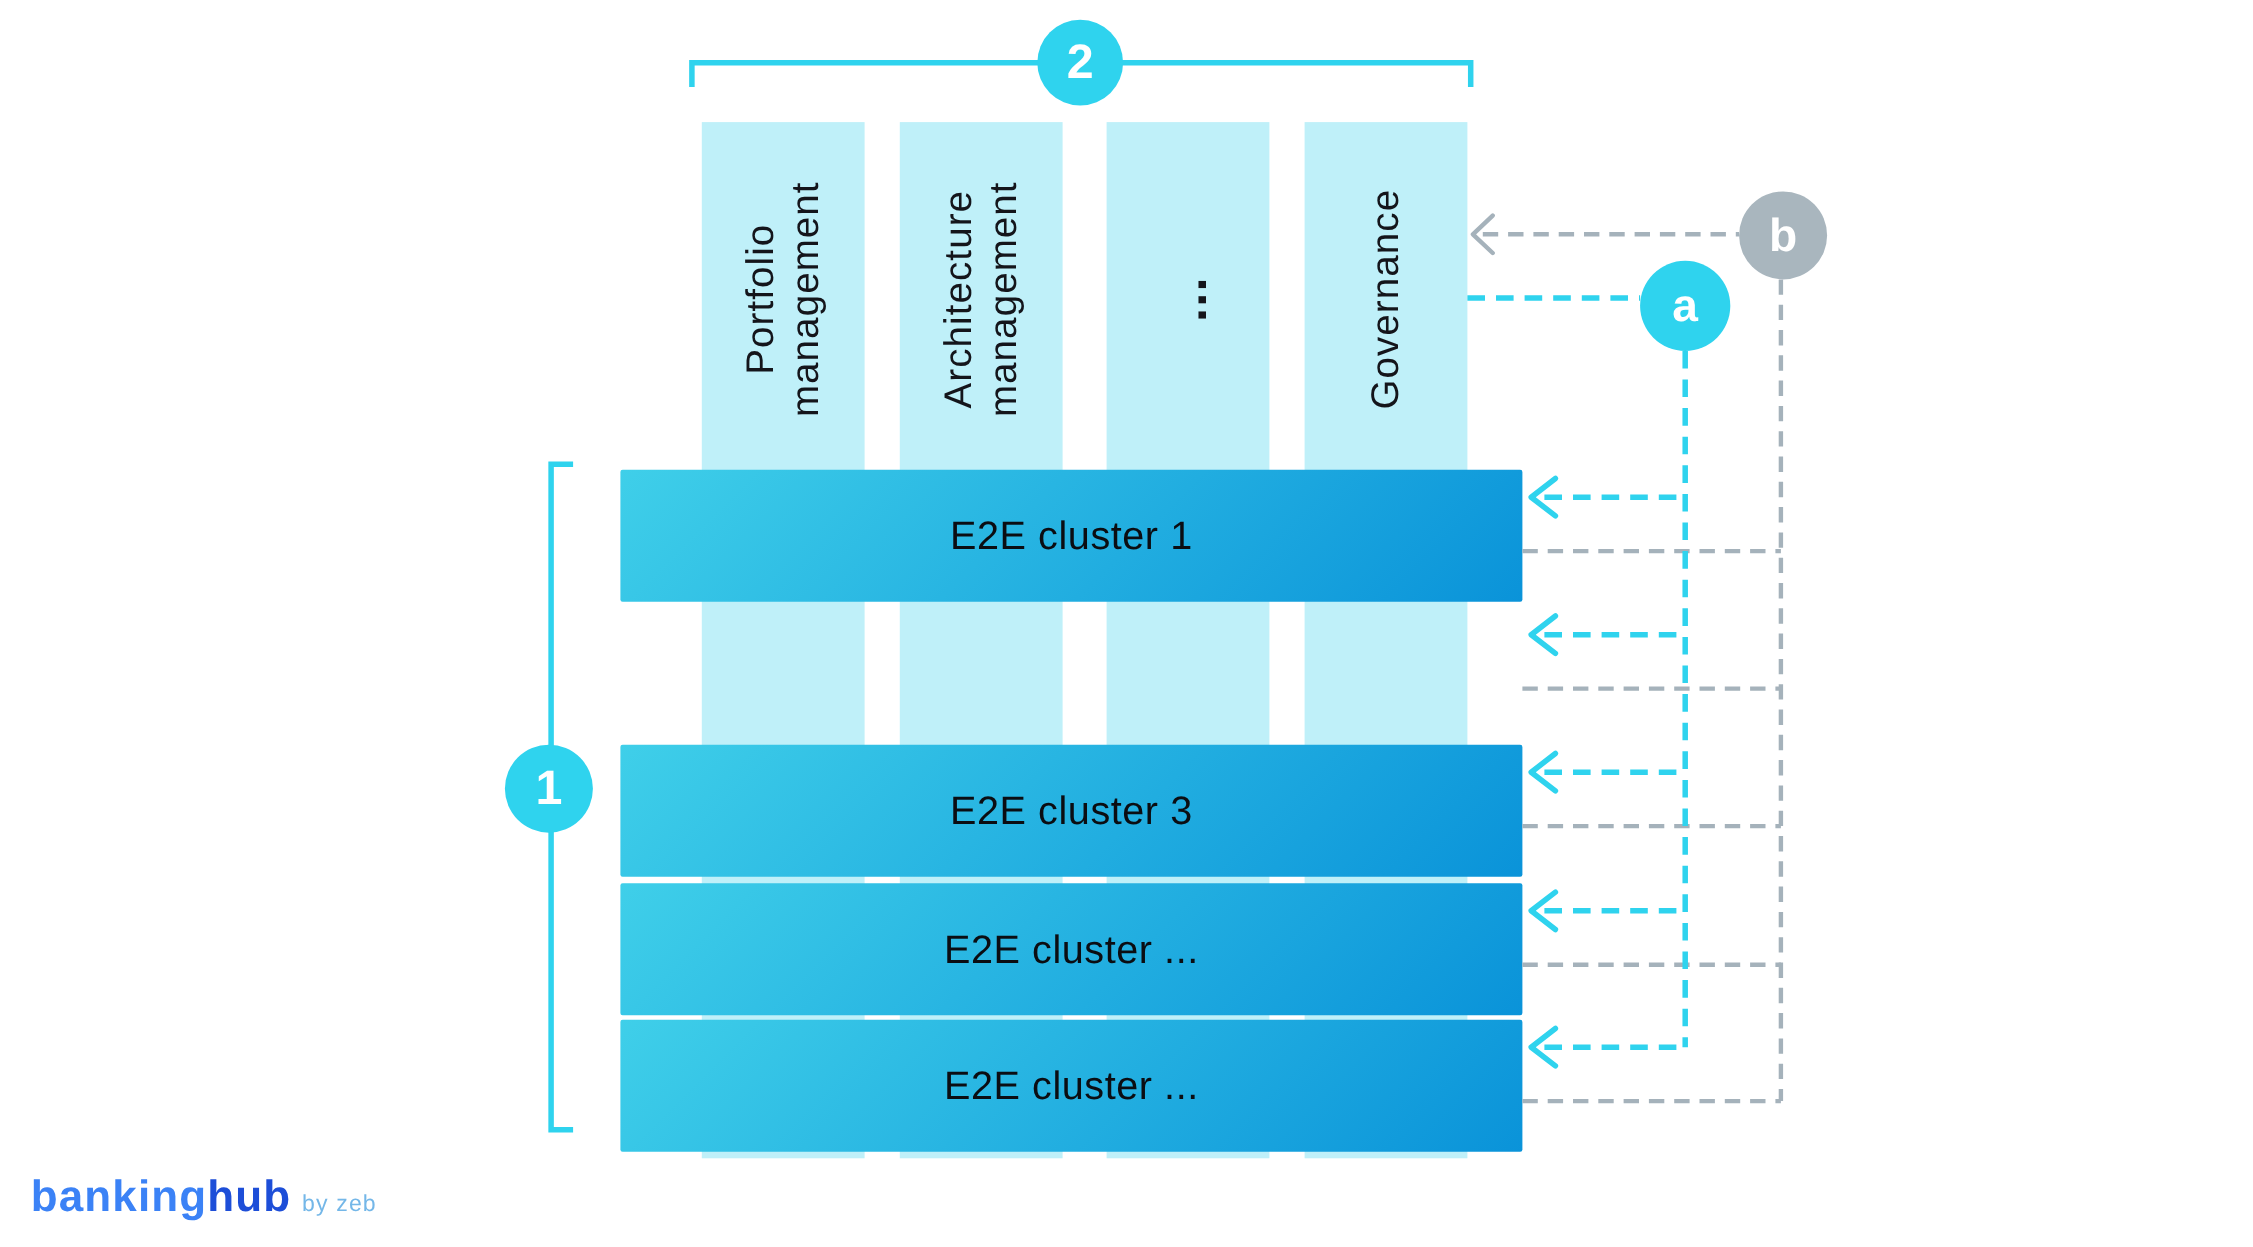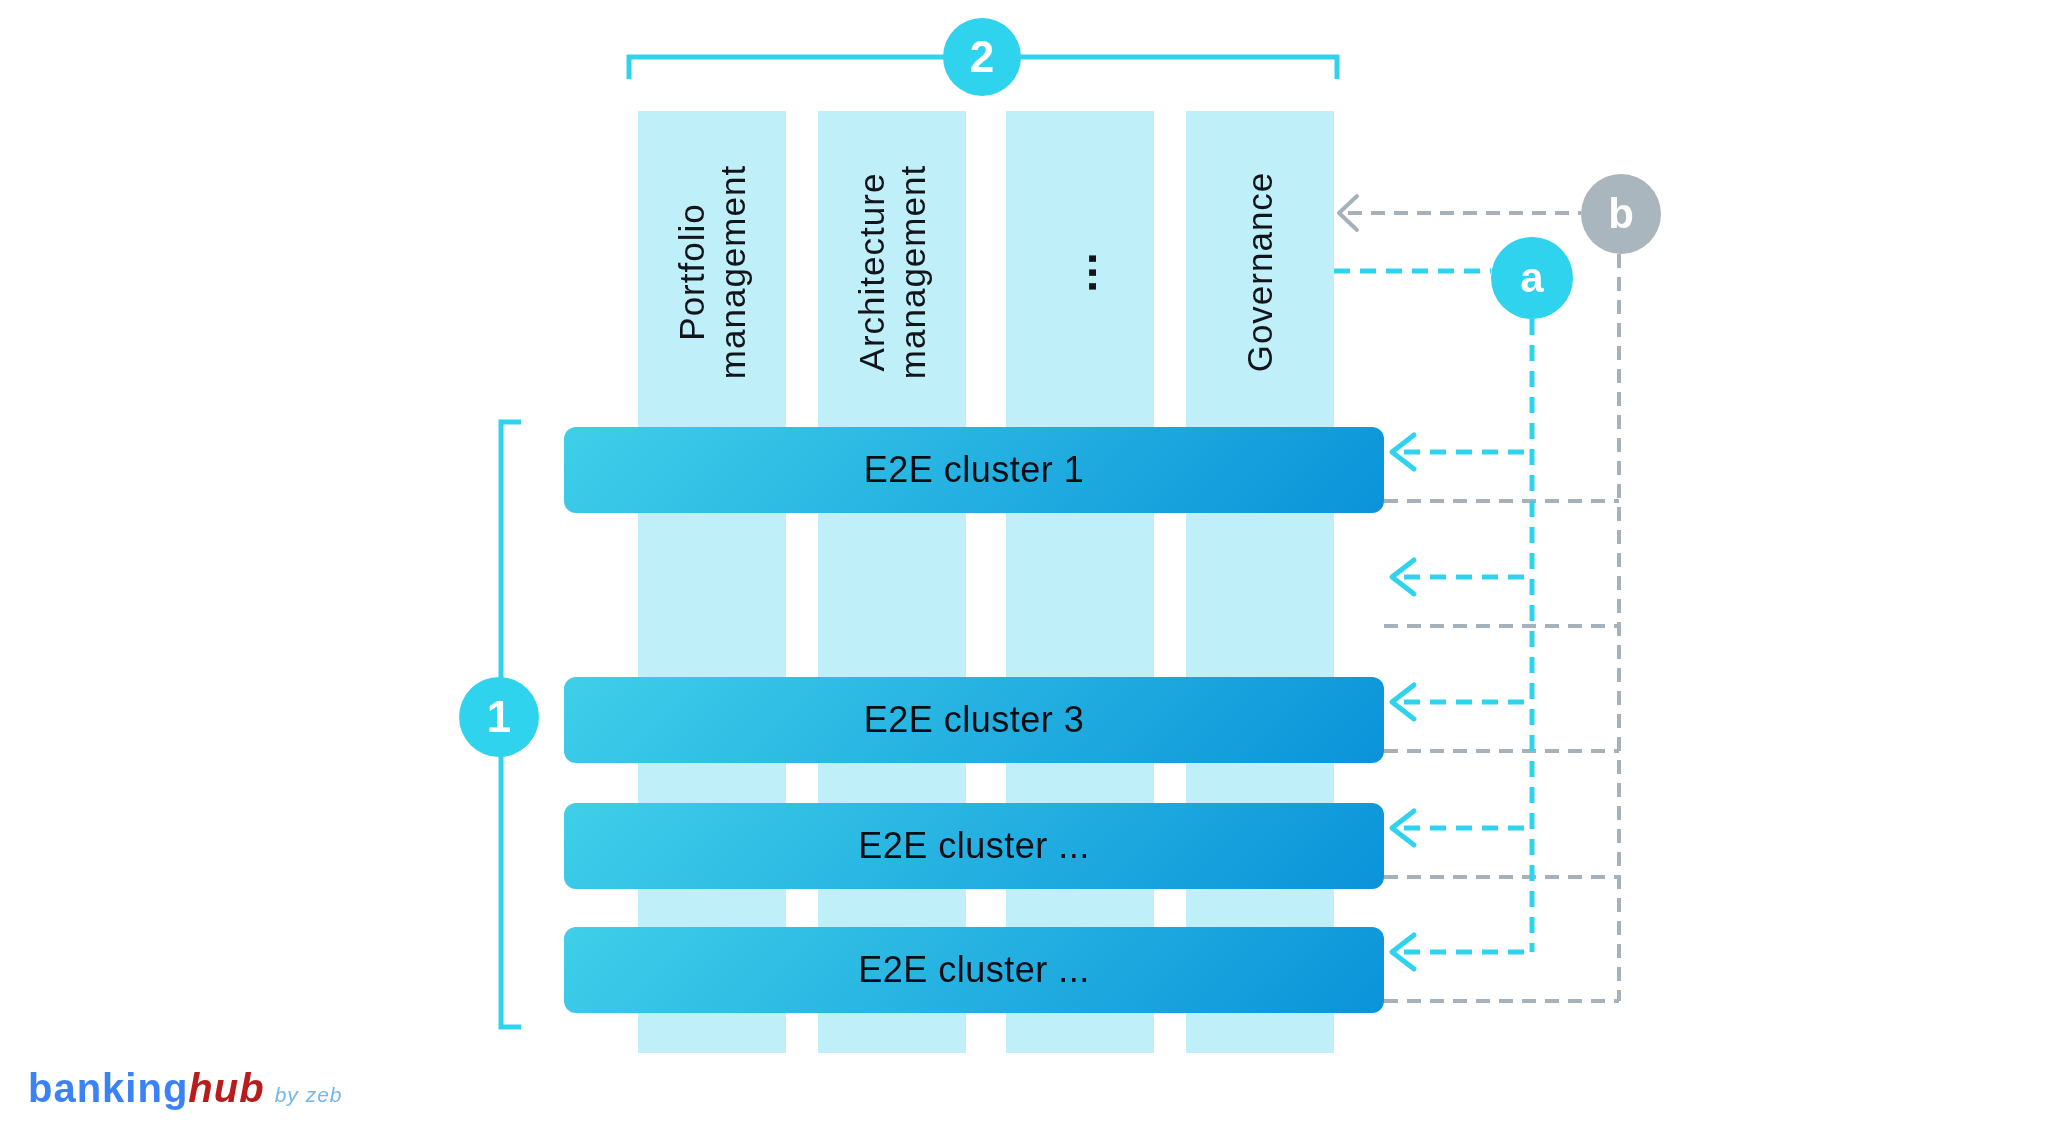--- a/index.html
+++ b/index.html
@@ -36,23 +36,23 @@
     letter-spacing: 1px;
     color: #14151b;
     text-align: center;
     white-space: pre-line;
   }
   
   .bar {
     position: absolute;
     left: 564px;
     width: 820px;
-    height: 86px;
+    height: 120px;
     background: linear-gradient(135deg, #3fcfe9 0%, #0a93d9 100%);
-    border-radius: 12px;
+    border-radius: 2px;
     display: flex;
     align-items: center;
     justify-content: center;
   }
   .bar span {
     font-size: 36px;
     letter-spacing: 0.5px;
     color: #0b0d12;
   }
   
@@ -76,22 +76,22 @@
   }
   
   .logo {
     position: absolute;
     left: 28px;
     top: 1066px;
     display: flex;
     align-items: baseline;
   }
   .logo .p1 { color: #3b82f6; font-size: 40px; font-weight: bold; letter-spacing: 1px; }
-  .logo .p2 { color: #b91c1c; font-size: 40px; font-weight: bold; letter-spacing: 1px; font-style: italic; }
-  .logo .sfx { color: #74b7e8; font-size: 21px; margin-left: 10px; letter-spacing: 1px; font-style: italic; }
+  .logo .p2 { color: #1d4ed8; font-size: 40px; font-weight: bold; letter-spacing: 1px; }
+  .logo .sfx { color: #74b7e8; font-size: 21px; margin-left: 10px; letter-spacing: 1px; }
 </style>
 </head>
 <body>
 
 <div class="canvas">
 
   <div class="col" style="left:638px"></div>
   <div class="col" style="left:818px"></div>
   <div class="col" style="left:1006px"></div>
   <div class="col" style="left:1186px"></div>

